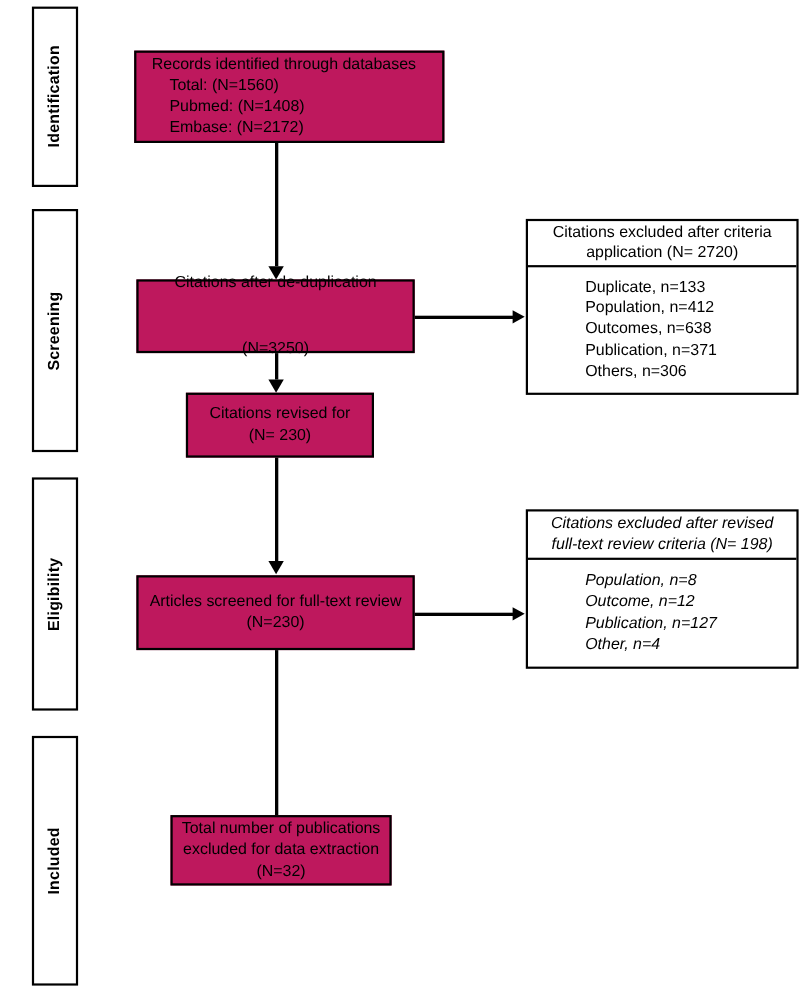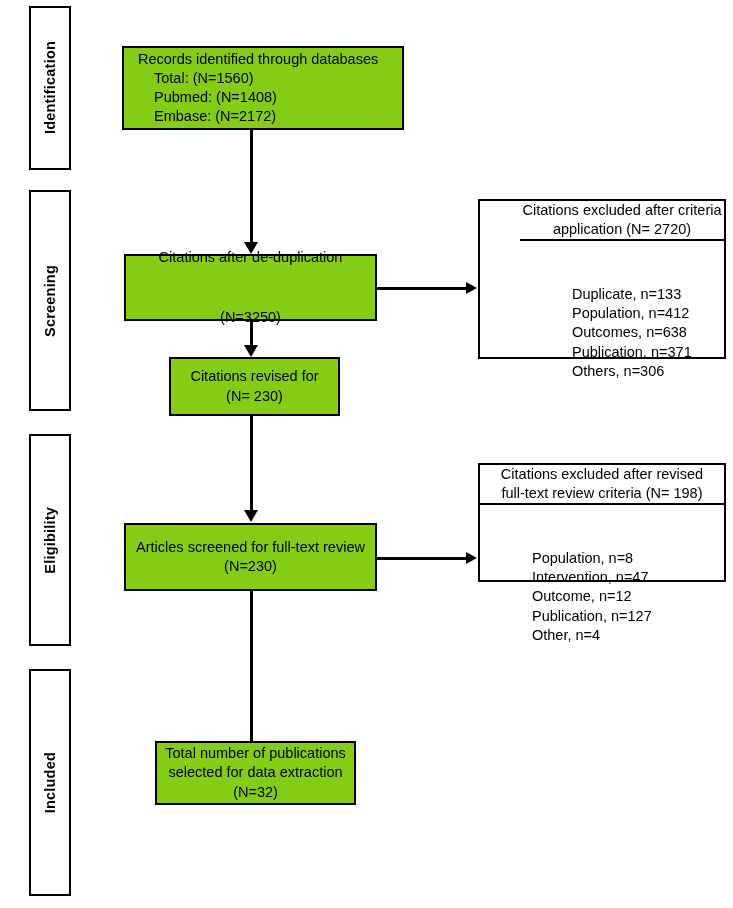--- a/index.html
+++ b/index.html
@@ -35,21 +35,21 @@
     font-weight: bold;
     letter-spacing: 0.2px;
     white-space: nowrap;
     line-height: 1;
   }
 
   
   .flow-box {
     position: absolute;
     border: 2.5px solid #000000;
-    background: #84cc16;
+    background: #be185d;
     box-sizing: border-box;
     display: flex;
     flex-direction: column;
     justify-content: center;
   }
   .flow-box .line {
     font-size: 14.5px;
     line-height: 1.32;
     white-space: pre;
   }
@@ -80,21 +80,20 @@
     text-align: center;
     white-space: pre;
   }
   .excl-body {
     flex: 1;
     display: flex;
     flex-direction: column;
     justify-content: center;
     padding-left: 52px;
     box-sizing: border-box;
-    margin-top: 44px;
   }
   .excl-body .line {
     font-size: 14.5px;
     line-height: 1.33;
     text-align: left;
     white-space: pre;
   }
 
   
   .vline {
@@ -156,21 +155,21 @@
   <div class="arrow-down" style="left:244px; top:242px;"></div>
 
   <div class="flow-box center" style="left:124px; top:254px; width:253px; height:67px;gap:40px;">
     <div class="line">Citations after de-duplication</div>
     <div class="line">(N=3250)</div>
   </div>
 
   <div class="hline" style="left:377px; top:287px; width:91px;"></div>
   <div class="arrow-right" style="left:466px; top:282px;"></div>
 
-  <div class="excl-box" style="left:478px; top:199px; width:248px; height:160px;padding-left:40px;">
+  <div class="excl-box" style="left:478px; top:199px; width:248px; height:160px;">
     <div class="excl-head" style="height:42px;">
       <div class="line">Citations excluded after criteria</div>
       <div class="line">application (N= 2720)</div>
     </div>
     <div class="excl-body">
       <div class="line">Duplicate, n=133</div>
       <div class="line">Population, n=412</div>
       <div class="line">Outcomes, n=638</div>
       <div class="line">Publication, n=371</div>
       <div class="line">Others, n=306</div>
@@ -189,36 +188,35 @@
   <div class="arrow-down" style="left:244px; top:510px;"></div>
 
   <div class="flow-box center" style="left:124px; top:523px; width:253px; height:68px;">
     <div class="line">Articles screened for full-text review</div>
     <div class="line">(N=230)</div>
   </div>
 
   <div class="hline" style="left:377px; top:557px; width:91px;"></div>
   <div class="arrow-right" style="left:466px; top:552px;"></div>
 
-  <div class="excl-box" style="left:478px; top:463px; width:248px; height:119px;">
+  <div class="excl-box" style="left:478px; top:463px; width:248px; height:145px;font-style:italic;">
     <div class="excl-head" style="height:44px;">
       <div class="line">Citations excluded after revised</div>
       <div class="line">full-text review criteria (N= 198)</div>
     </div>
     <div class="excl-body">
       <div class="line">Population, n=8</div>
-      <div class="line">Intervention, n=47</div>
       <div class="line">Outcome, n=12</div>
       <div class="line">Publication, n=127</div>
       <div class="line">Other, n=4</div>
     </div>
   </div>
 
   <div class="vline" style="left:250px; top:591px; height:158px;"></div>
   <div class="arrow-down" style="left:244px; top:749px;"></div>
 
   <div class="flow-box center" style="left:155px; top:741px; width:201px; height:64px;">
     <div class="line">Total number of publications</div>
-    <div class="line">selected for data extraction</div>
+    <div class="line">excluded for data extraction</div>
     <div class="line">(N=32)</div>
   </div>
 
 </div>
 
 </body></html>

